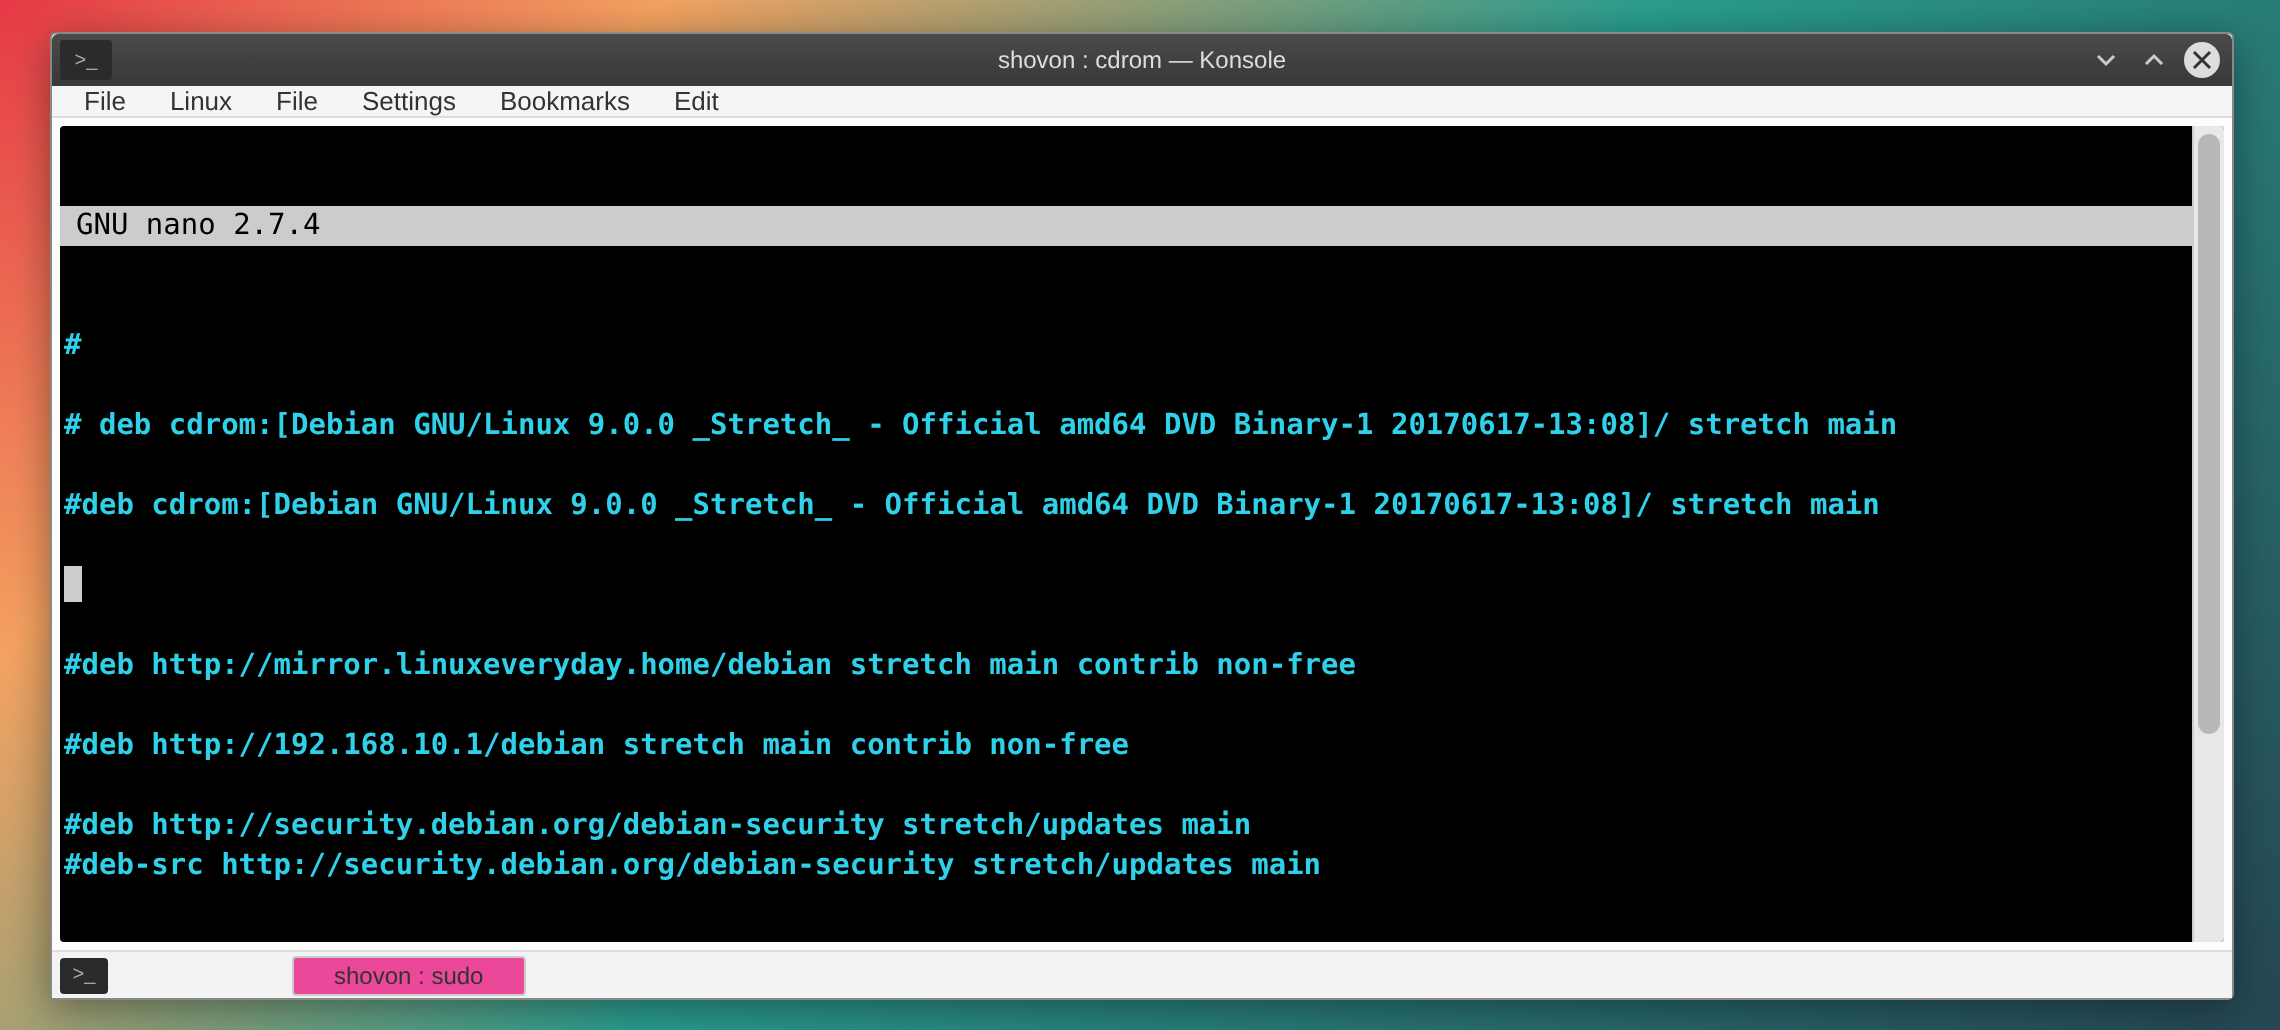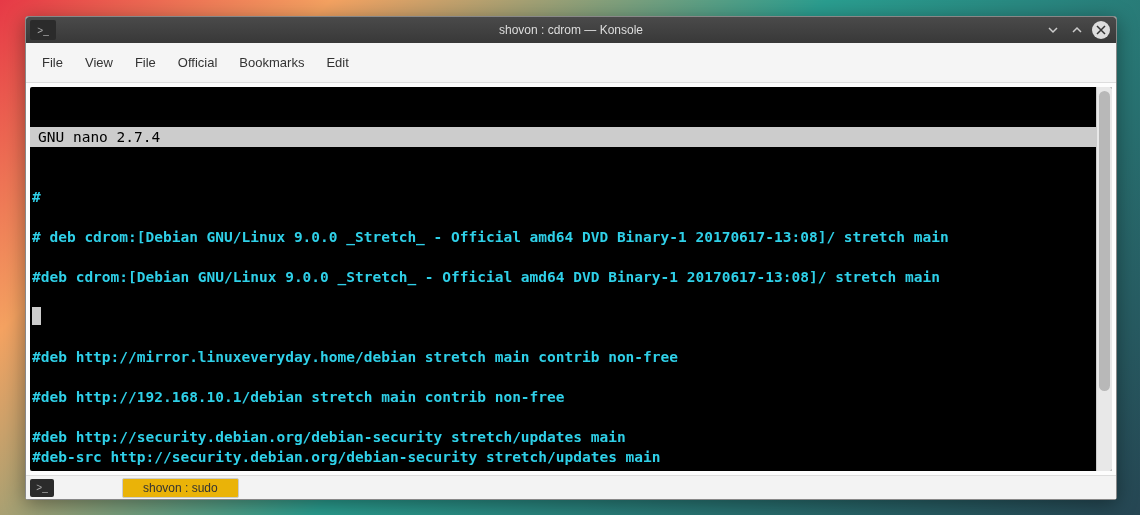--- a/index.html
+++ b/index.html
@@ -65,21 +65,21 @@
     border-radius: 50%;
     display: flex;
     align-items: center;
     justify-content: center;
     cursor: pointer;
     font-size: 11px;
     color: #ccc;
   }
   .tb-close { background: #ddd; color:#333; }
   .menubar {
-    height: 40px;
+    height: 16px;
     background: #f5f5f5;
     display: flex;
     align-items: center;
     padding: 0 6px;
     font-size: 13px;
     color: #333;
     gap: 2px;
     border-bottom: 1px solid #ddd;
   }
   .menu-item { padding: 2px 10px; cursor: pointer; }
@@ -146,23 +146,23 @@
   }
   .sb-icon {
     width: 24px;
     height: 18px;
     margin-left: 4px;
     background: #2b2b2b;
     border-radius: 2px;
     display:flex;align-items:center;justify-content:center;color:#aaa;font-size:10px;
   }
   .sb-tab {
-    margin-left: 68px;
+    margin-left: 92px;
     padding: 2px 20px;
-    background: #eab308;
+    background: #ec4899;
     border: 1px solid #ccc;
     border-radius: 2px;
   }
 </style>
 </head>
 <body>
 
 <div class="window">
 
   <div class="titlebar">
@@ -182,23 +182,23 @@
       <div class="tb-btn tb-close">
         <svg width="10" height="10" viewBox="0 0 10 10">
             <path d="M1 1 L9 9 M9 1 L1 9" stroke="#333" stroke-width="1.5"></path>
           </svg>
       </div>
     </div>
   </div>
 
   <div class="menubar">
     <div class="menu-item">File</div>
-    <div class="menu-item">View</div>
+    <div class="menu-item">Linux</div>
     <div class="menu-item">File</div>
-    <div class="menu-item">Official</div>
+    <div class="menu-item">Settings</div>
     <div class="menu-item">Bookmarks</div>
     <div class="menu-item">Edit</div>
   </div>
 
   <div class="terminal-wrap">
     <div class="terminal">
       <div class="nano-header">
         <div class="left">GNU nano 2.7.4</div>
       </div>
       <div class="nano-body" id="nano-body"><div class="line"><span class="cyan">#</span></div><div class="line">&nbsp;</div><div class="line"><span class="cyan"># deb cdrom:[Debian GNU/Linux 9.0.0 _Stretch_ - Official amd64 DVD Binary-1 20170617-13:08]/ stretch main</span></div><div class="line">&nbsp;</div><div class="line"><span class="cyan">#deb cdrom:[Debian GNU/Linux 9.0.0 _Stretch_ - Official amd64 DVD Binary-1 20170617-13:08]/ stretch main</span></div><div class="line">&nbsp;</div><div class="line"><span class="cursor"></span></div><div class="line">&nbsp;</div><div class="line"><span class="cyan">#deb http://mirror.linuxeveryday.home/debian stretch main contrib non-free</span></div><div class="line">&nbsp;</div><div class="line"><span class="cyan">#deb http://192.168.10.1/debian stretch main contrib non-free</span></div><div class="line">&nbsp;</div><div class="line"><span class="cyan">#deb http://security.debian.org/debian-security stretch/updates main</span></div><div class="line"><span class="cyan">#deb-src http://security.debian.org/debian-security stretch/updates main</span></div><div class="line">&nbsp;</div></div>

